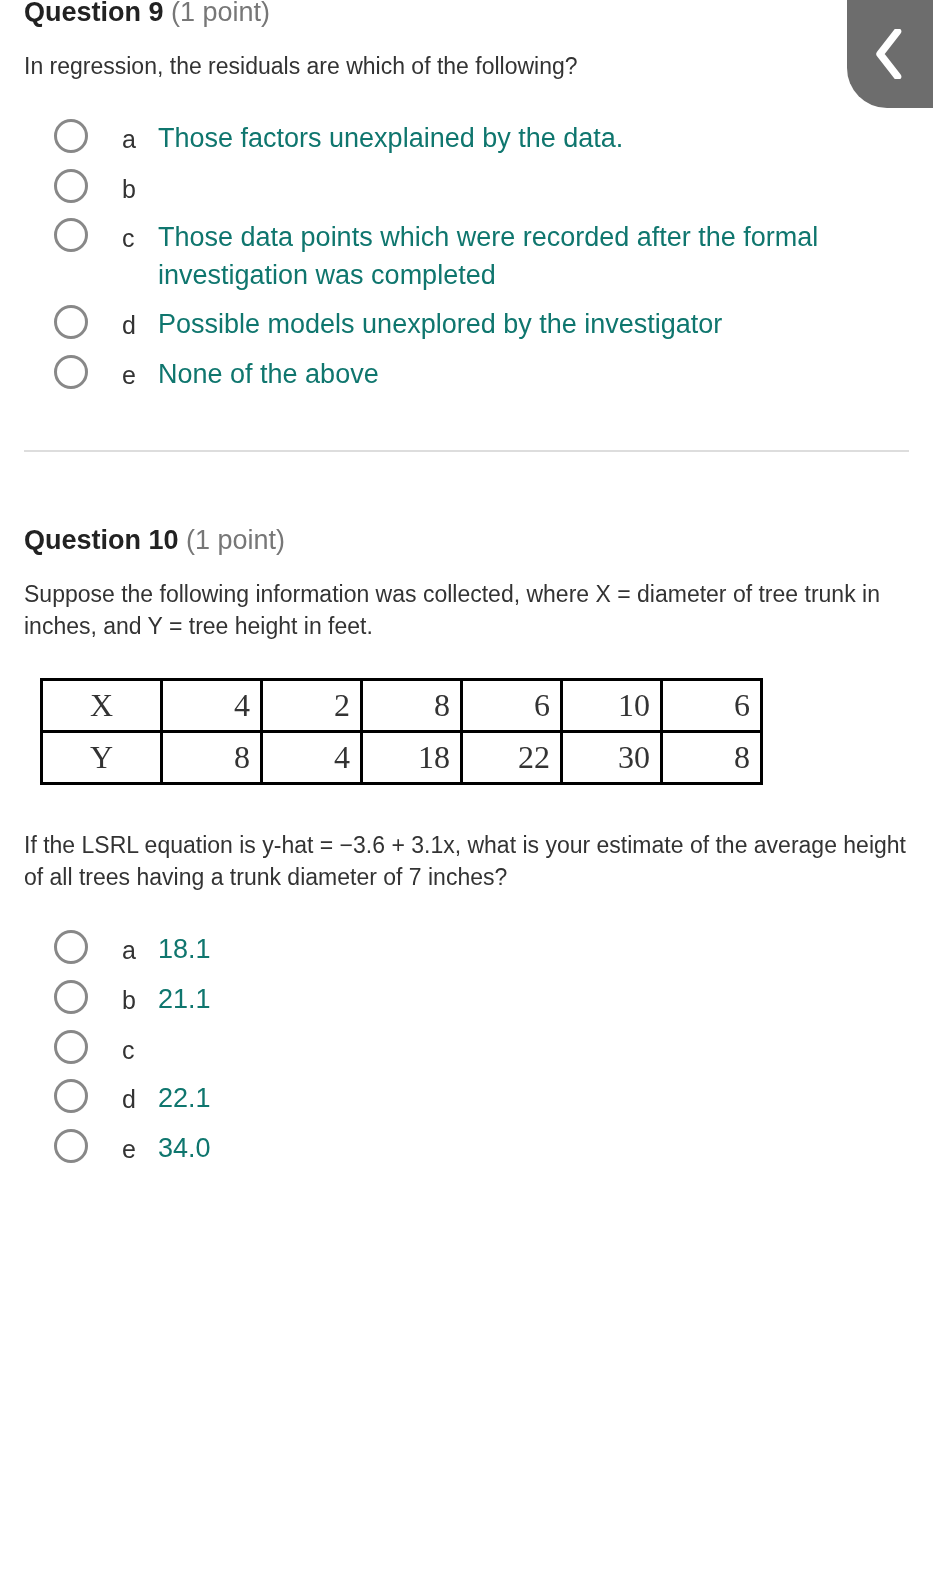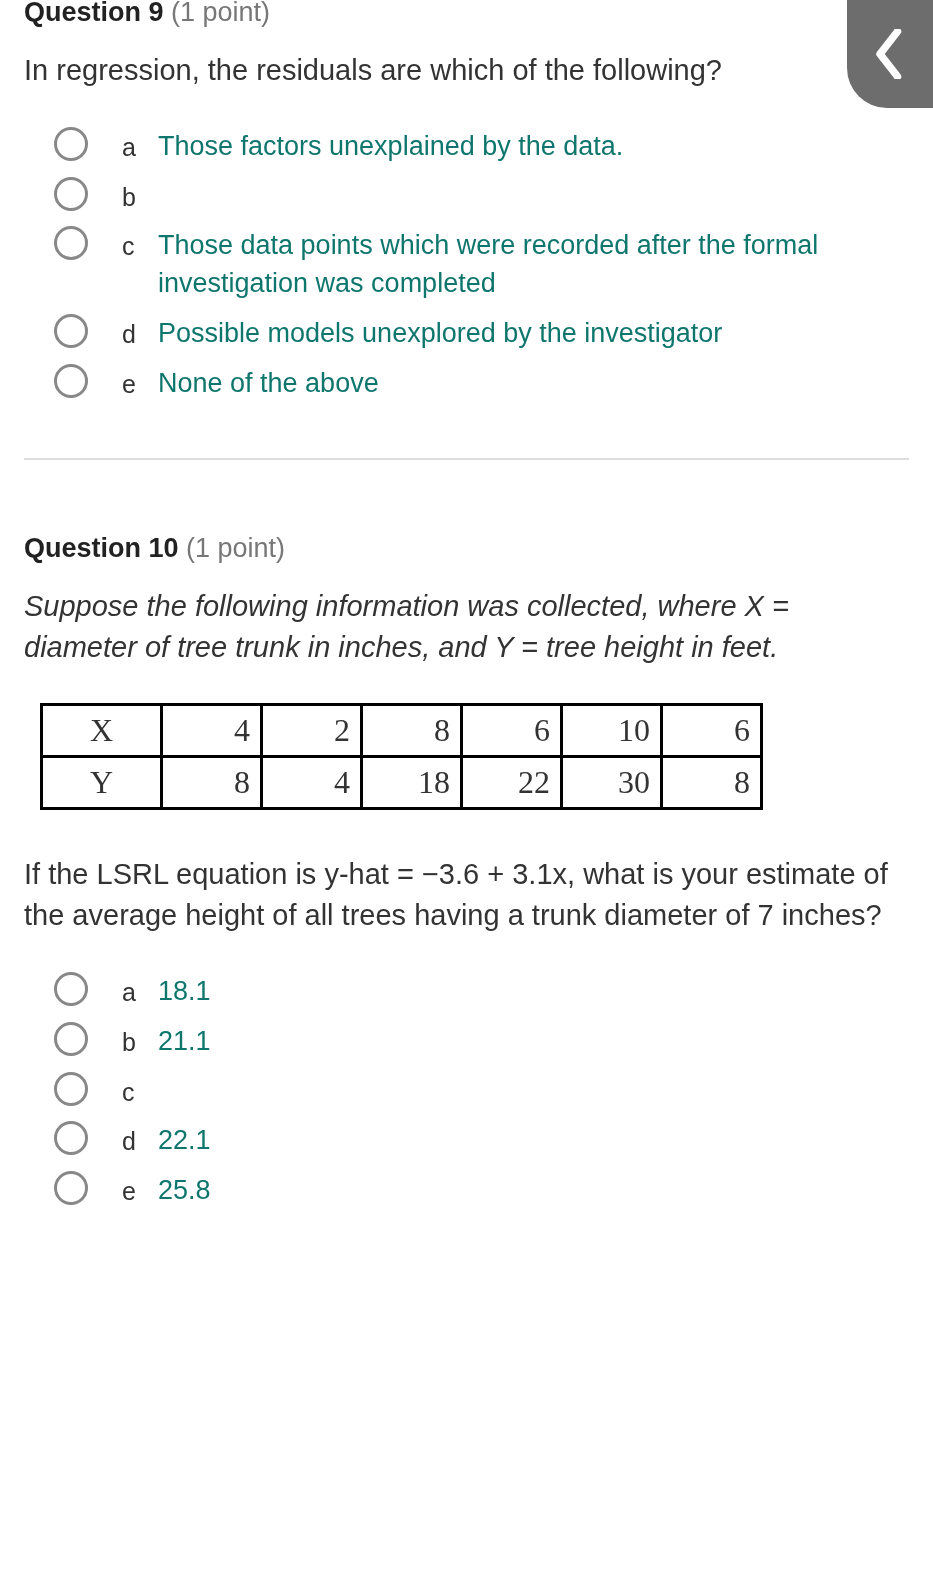--- a/index.html
+++ b/index.html
@@ -9,21 +9,21 @@
     width: 933px;
     color: #333;
     font-size: 27px;
     line-height: 1.4;
     position: relative;
   }
   .page { padding: 0 24px 40px 24px; }
   .q-header { font-size: 27px; margin-bottom: 18px; margin-top: 24px; }
   .q-header .bold { font-weight: 700; color: #222; }
   .q-header .pts { color: #777; font-weight: 400; }
-  .prompt { font-size: 29px; color: #333; margin-bottom: 36px; }
+  .prompt { font-size: 23px; color: #333; margin-bottom: 36px; }
   .options { padding-left: 30px; }
   .option-row { display: flex; align-items: flex-start; margin-bottom: 10px; }
   .radio {
     width: 34px; height: 34px; border: 3px solid #888; border-radius: 50%;
     flex: 0 0 34px; margin-right: 34px; margin-top: 1px;
   }
   .opt-letter { width: 36px; flex: 0 0 36px; font-size: 25px; color: #333; padding-top: 4px; }
   .opt-text { flex: 1; font-size: 27px; color: #0f766e; padding-top: 2px; }
   .divider { border: none; border-top: 2px solid #ddd; margin: 56px 0 70px 0; }
   .data-table { border-collapse: collapse; margin: 34px 0 44px 16px; }
@@ -87,21 +87,21 @@
     </div>
   </div>
 
   <hr class="divider">
 
   <div class="q-header">
     <span class="bold">Question 10</span>
     <span class="pts">(1 point)</span>
   </div>
 
-  <div class="prompt" style="margin-top:16px;font-style:italic;">Suppose the following information was collected, where X = diameter of tree trunk in inches, and Y = tree height in feet.</div>
+  <div class="prompt" style="margin-top:16px;">Suppose the following information was collected, where X = diameter of tree trunk in inches, and Y = tree height in feet.</div>
 
   <table class="data-table">
     <tbody>
         <tr>
       <td class="rowhead">X</td>
       <td>4</td>
       <td>2</td>
       <td>8</td>
       <td>6</td>
       <td>10</td>
@@ -137,17 +137,17 @@
       <div class="opt-letter">c</div>
     </div>
     <div class="option-row">
       <div class="radio"></div>
       <div class="opt-letter">d</div>
       <div class="opt-text">22.1</div>
     </div>
     <div class="option-row">
       <div class="radio"></div>
       <div class="opt-letter">e</div>
-      <div class="opt-text">25.8</div>
+      <div class="opt-text">34.0</div>
     </div>
   </div>
 
 </div>
 
 </body></html>

